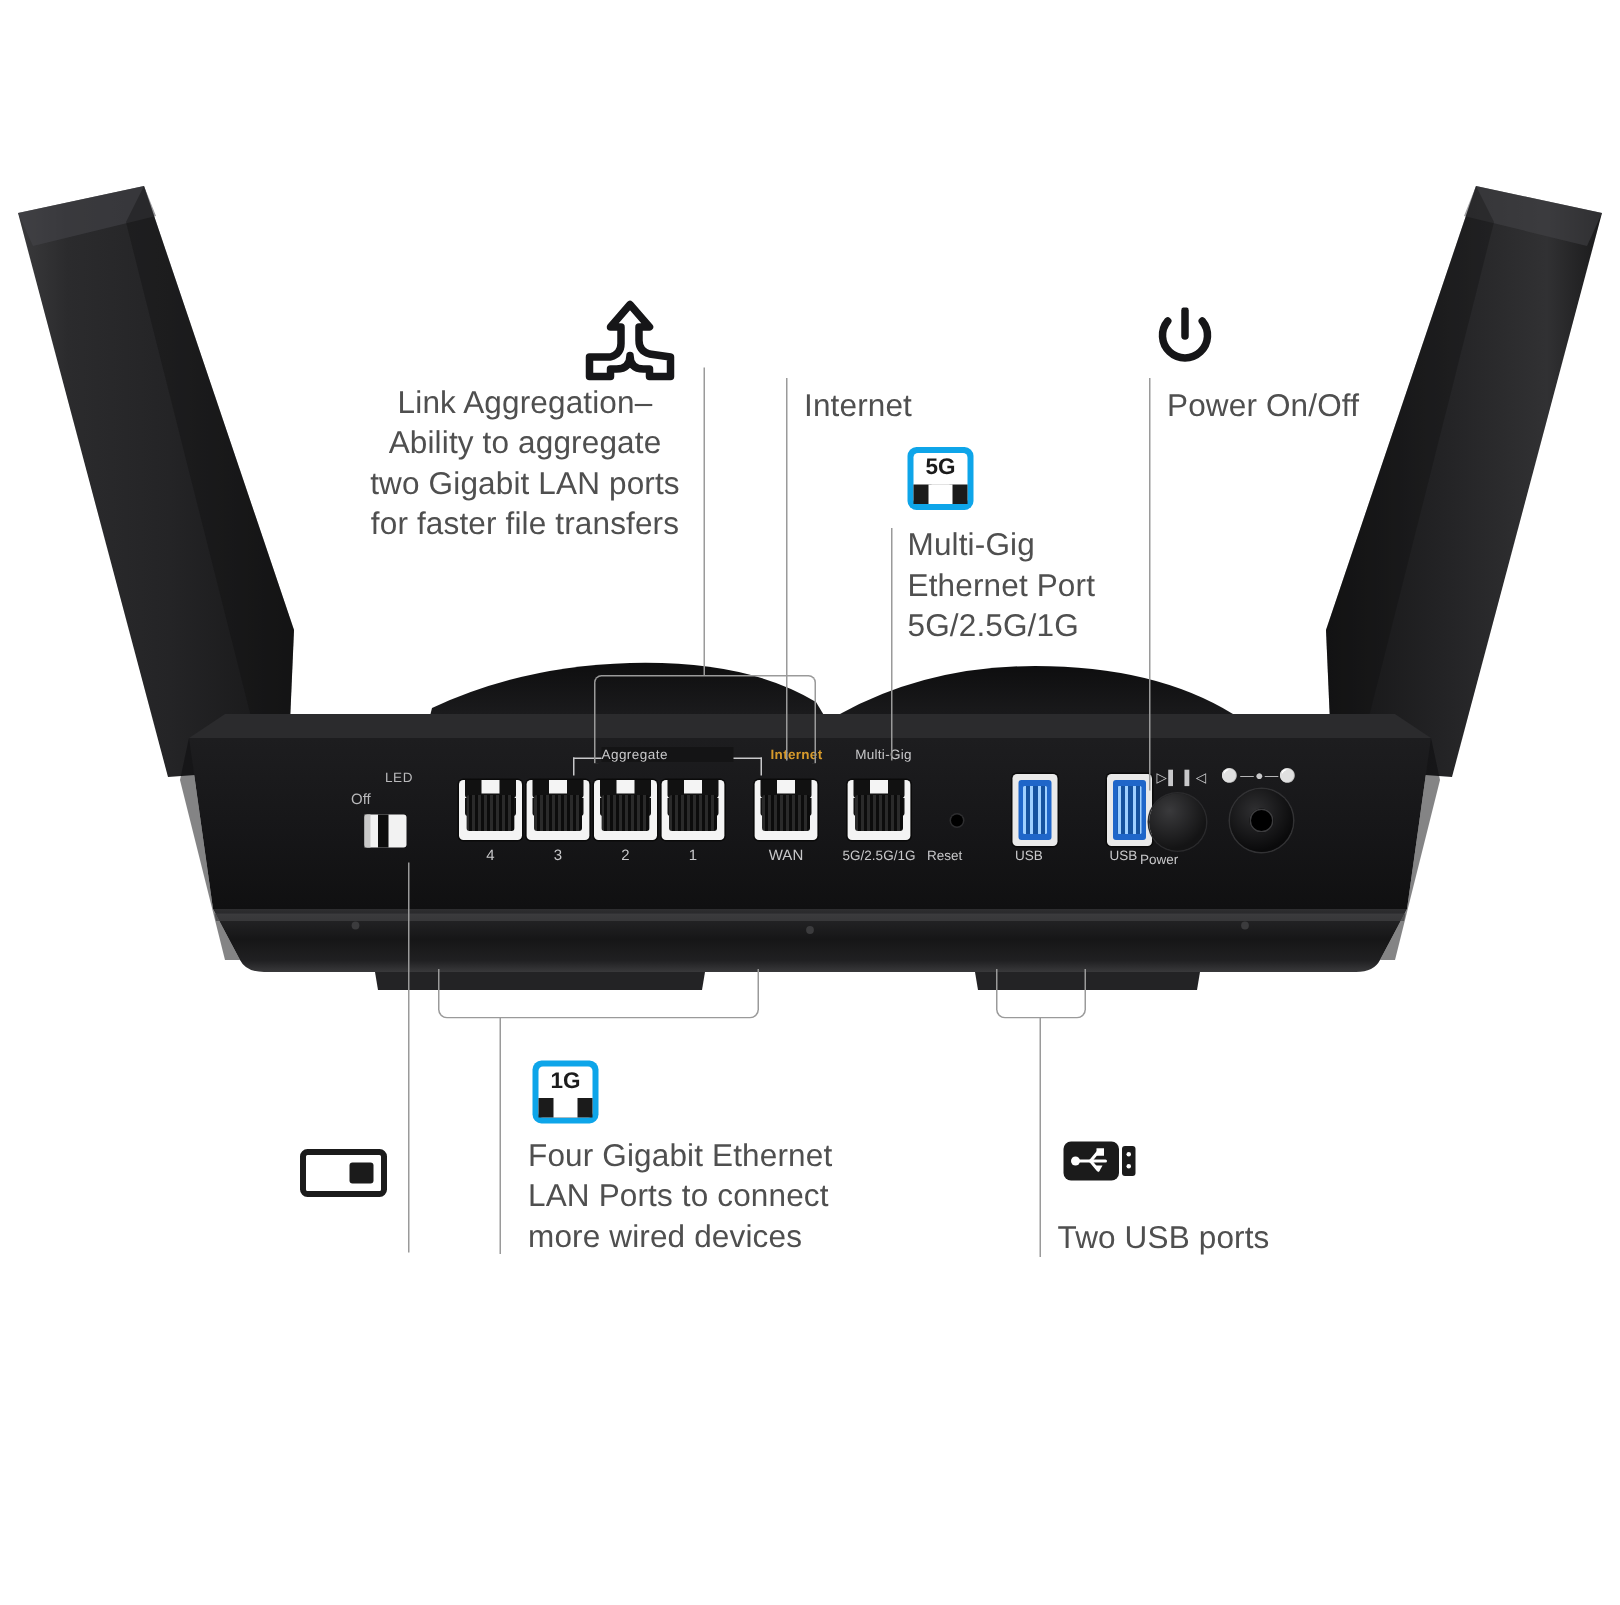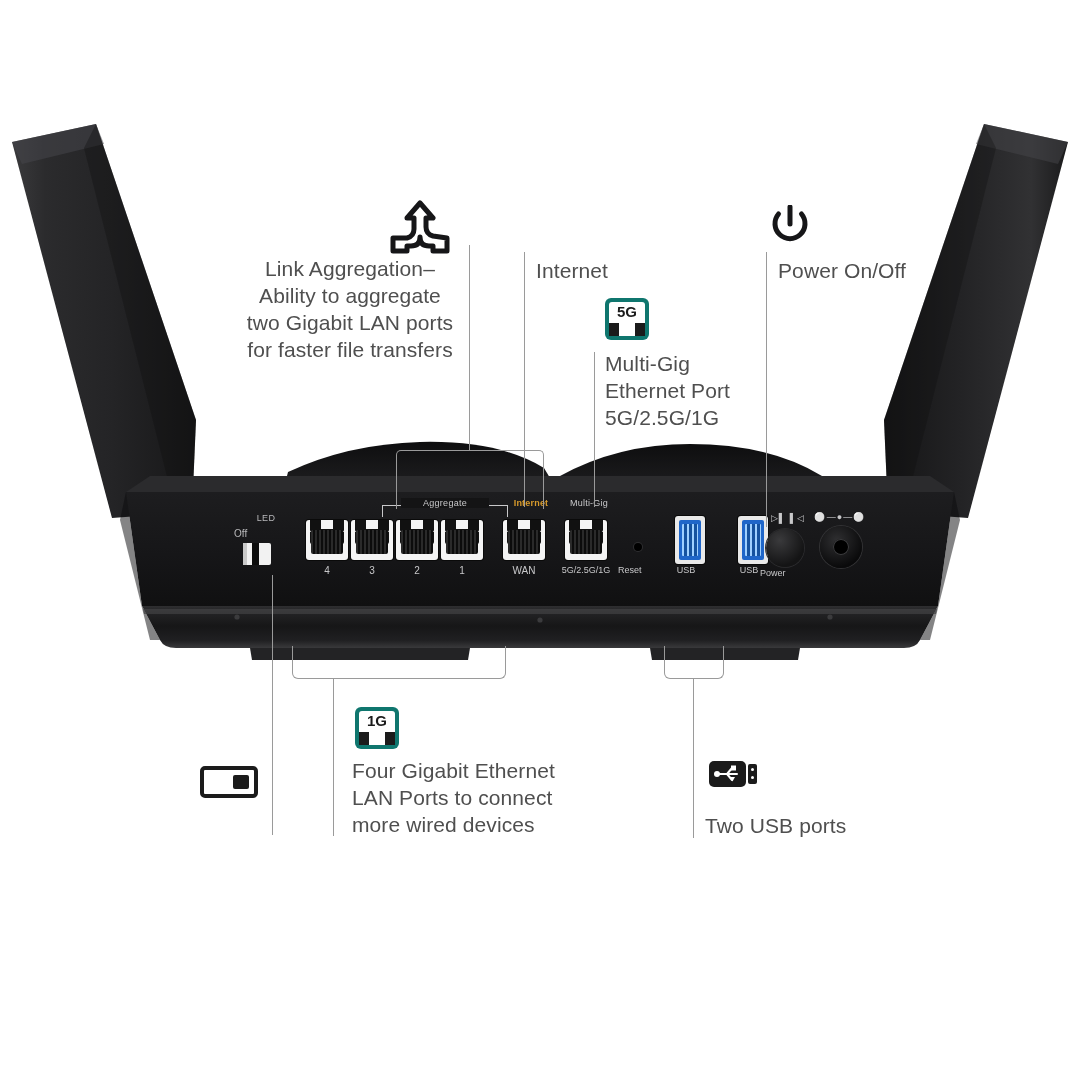--- a/index.html
+++ b/index.html
@@ -22,21 +22,21 @@
   
   .vline{position:absolute;width:1px;background:#9a9a9a;}
 
   
   .bracket{position:absolute;border:1px solid #9a9a9a;}
 
   
   .icon{position:absolute;}
 
   
-  .rj45{position:absolute;width:44px;height:42px;background:#0f766e;border-radius:6px;}
+  .rj45{position:absolute;width:44px;height:42px;background:#0ea5e9;border-radius:6px;}
   .rj45 .plate{position:absolute;left:4px;top:4px;right:4px;bottom:4px;background:#ffffff;border-radius:3px;}
   .rj45 .lbl{position:absolute;left:0;right:0;top:4px;height:20px;line-height:20px;
              text-align:center;font-size:15px;font-weight:700;color:#1b1b1b;
              font-family:"Liberation Sans", sans-serif;}
   
   .rj45 .jack{position:absolute;left:4px;right:4px;bottom:4px;height:13px;background:#1b1b1b;}
   .rj45 .tab{position:absolute;left:50%;transform:translateX(-50%);bottom:4px;
              width:16px;height:13px;background:#ffffff;}
   .rj45 .tab:after{content:"";position:absolute;left:2px;right:2px;top:0;height:5px;background:#ffffff;}
 
@@ -144,21 +144,21 @@
       <div style="position:absolute;left:268px;top:408px;font-size:9px;color:#b9b9bb;margin-left:40px;">On</div>
       <div style="position:absolute;left:243px;top:423px;width:28px;height:22px;background:#f2f2f2;
                   border-radius:2px;">
         <div style="position:absolute;left:9px;top:0;width:7px;height:22px;background:#0d0d0d;"></div>
         <div style="position:absolute;left:0;top:0;width:4px;height:22px;background:#c9c9c9;"></div>
       </div>
 
       <div style="position:absolute;left:382px;top:385px;width:126px;height:1px;background:#c8c8ca;"></div>
       <div style="position:absolute;left:382px;top:385px;width:1px;height:12px;background:#c8c8ca;"></div>
       <div style="position:absolute;left:507px;top:385px;width:1px;height:12px;background:#c8c8ca;"></div>
-      <div style="position:absolute;left:401px;top:378px;width:88px;text-align:center;background:#141415;
+      <div style="position:absolute;left:401px;top:378px;width:88px;text-align:left;background:#141415;
                   font-size:9px;color:#c8c8ca;letter-spacing:.3px;">Aggregate</div>
 
       <div style="position:absolute;left:505px;top:378px;width:52px;text-align:center;
                   font-size:9px;font-weight:700;color:#d79a2b;letter-spacing:.2px;">Internet</div>
       <div style="position:absolute;left:560px;top:378px;width:58px;text-align:center;
                   font-size:9px;color:#c8c8ca;letter-spacing:.2px;">Multi-Gig</div>
 
       <div style="position:absolute;left:306px;top:400px;">
         <div class="ethport" style="position:absolute;left:0px;  top:0;">
             <div class="cavity"></div>

